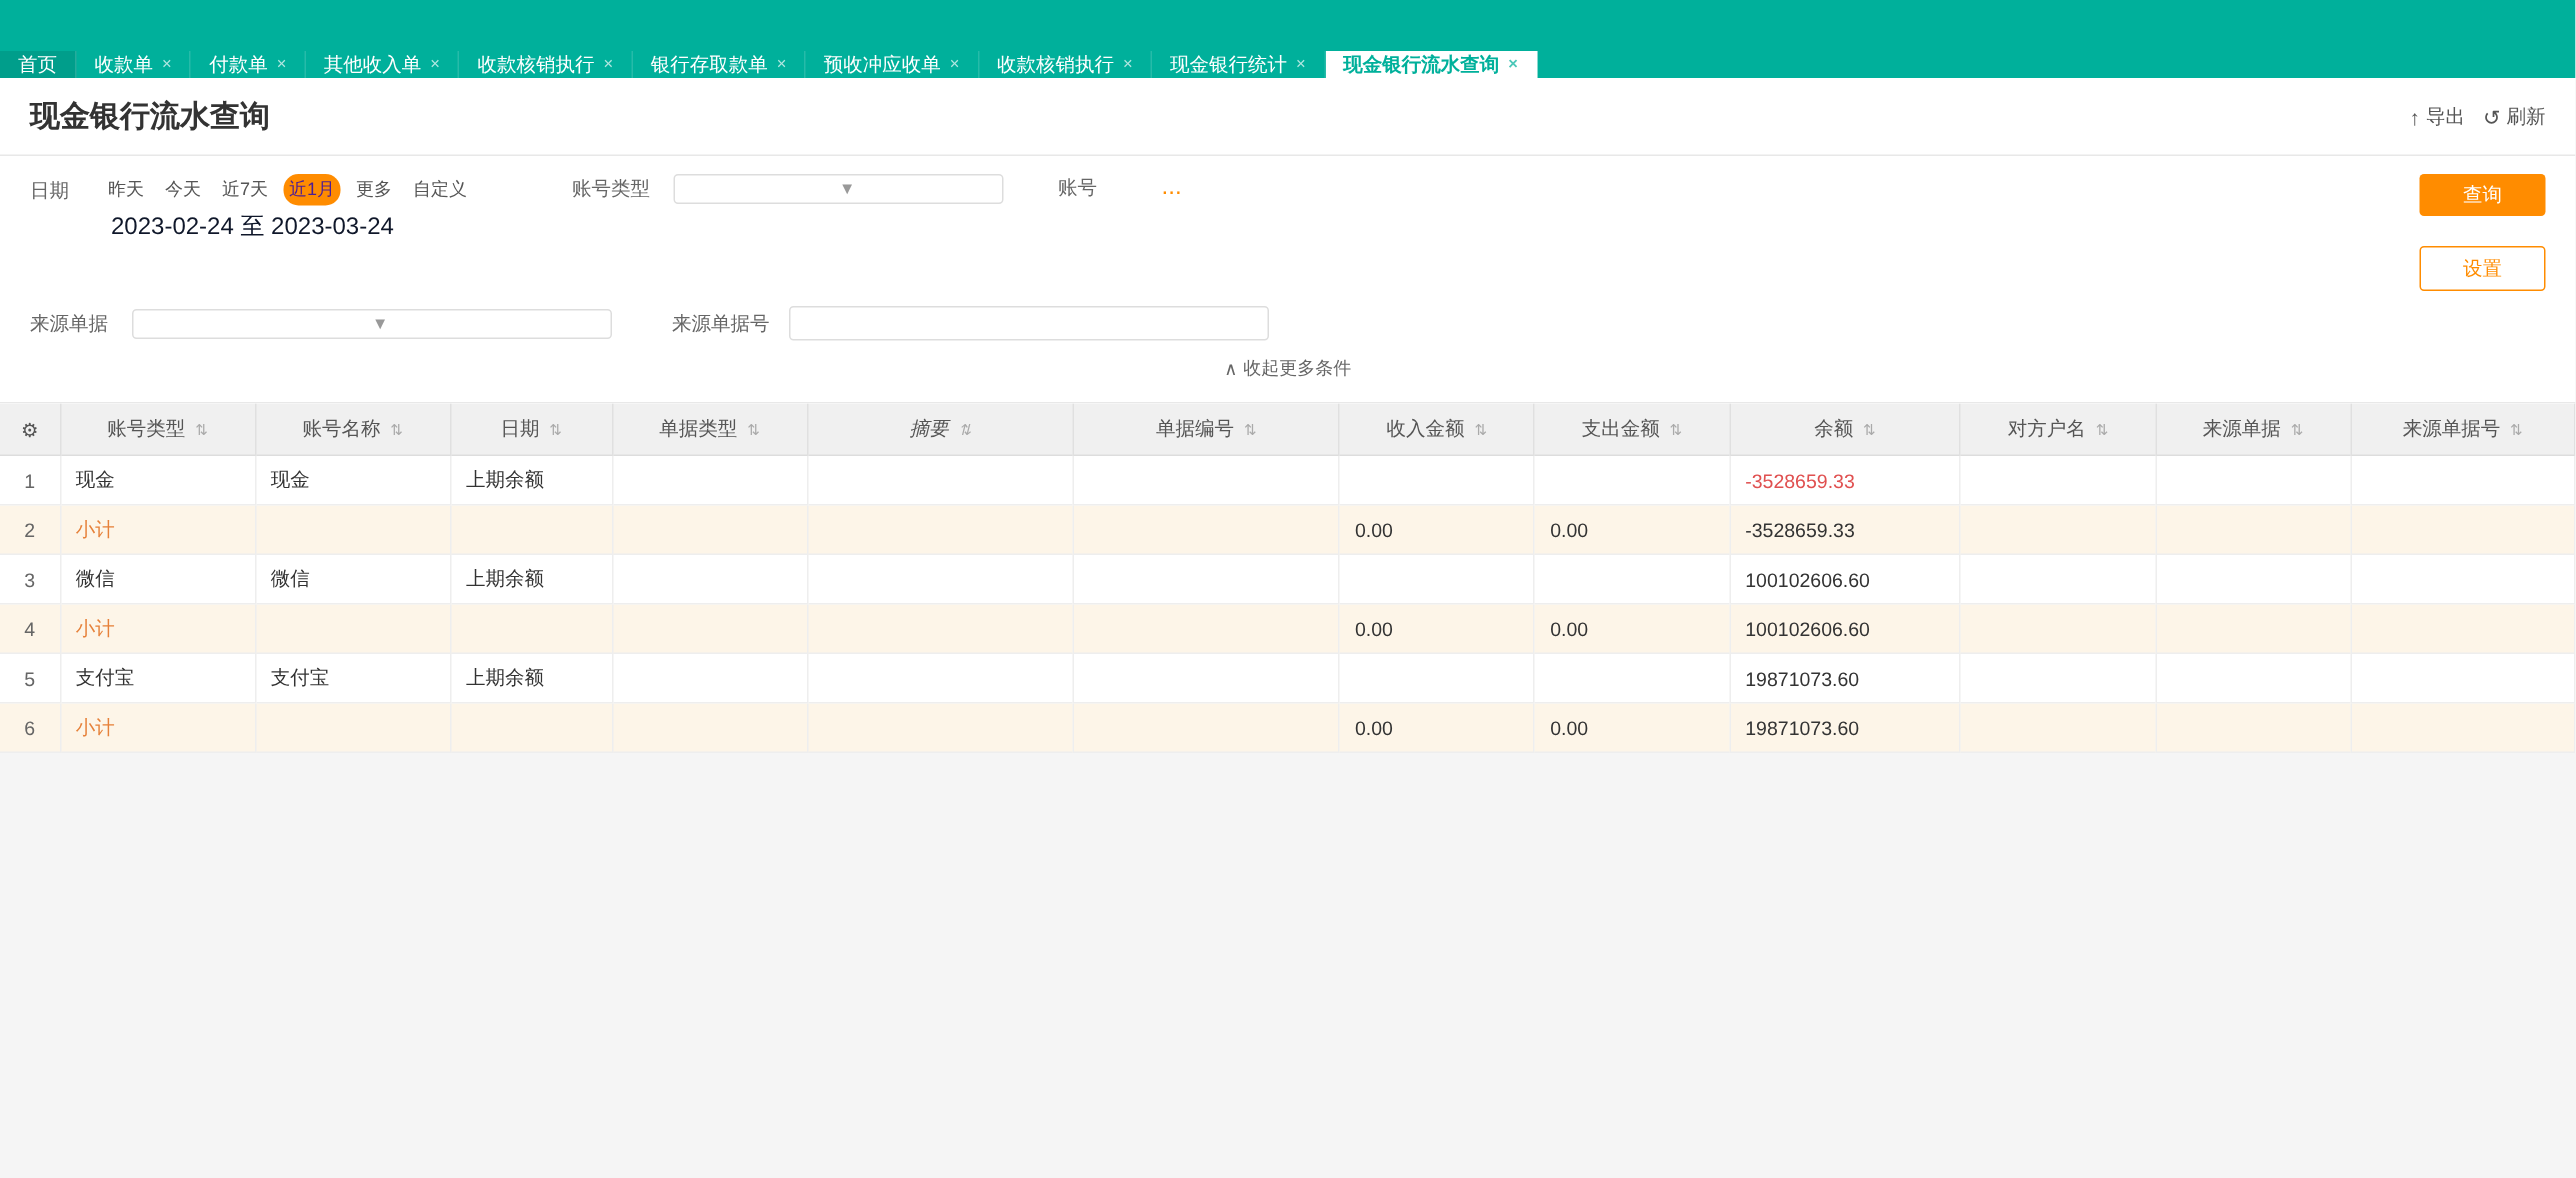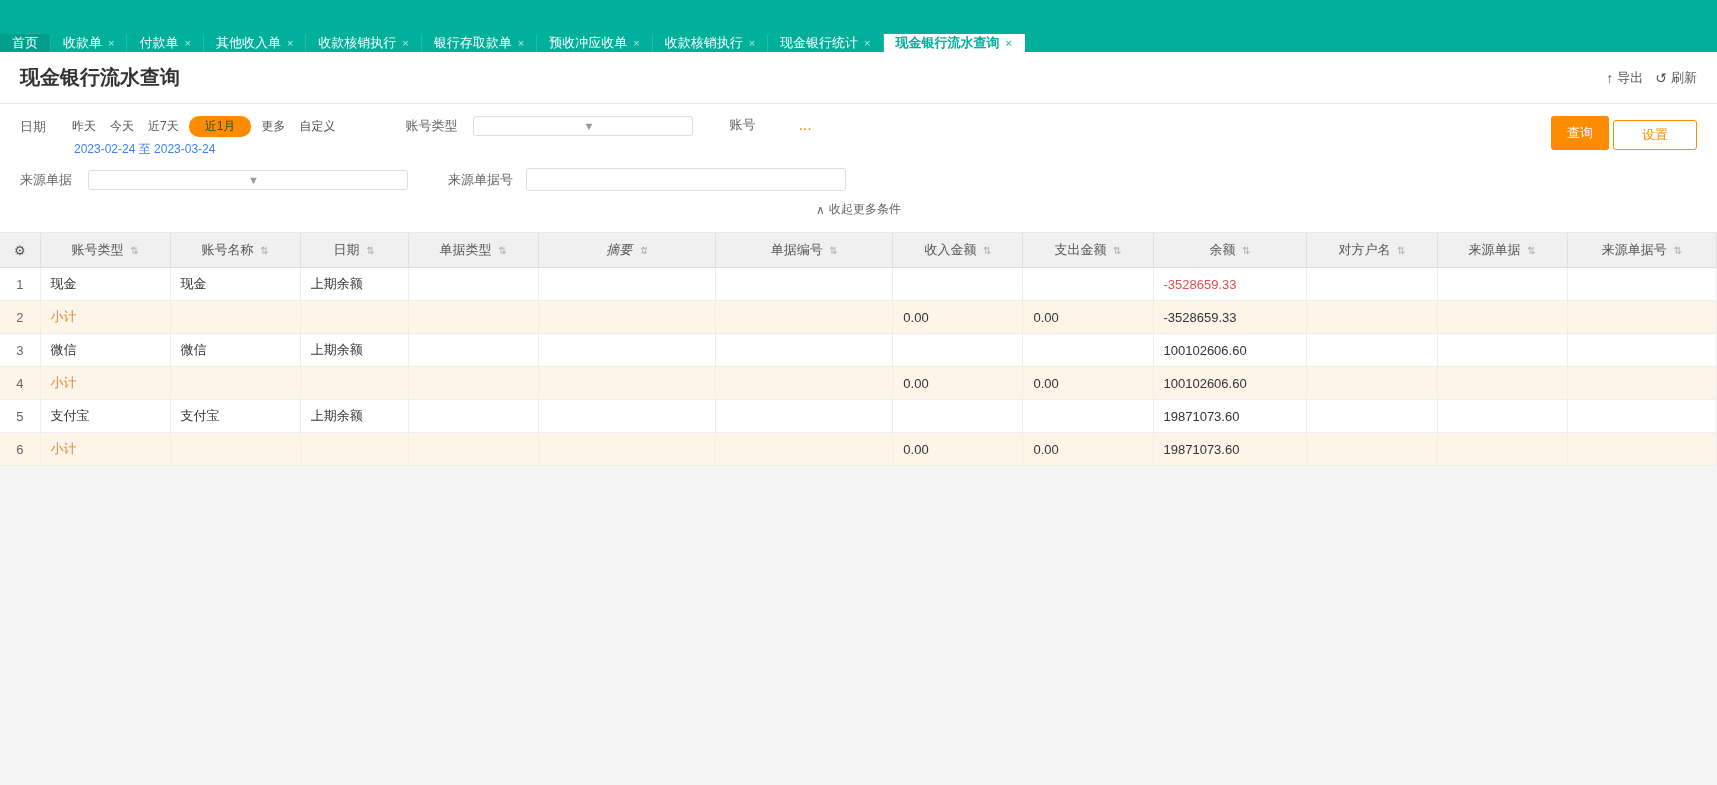--- a/index.html
+++ b/index.html
@@ -84,27 +84,27 @@
       margin-right: 26px;
     }
     .date-opt {
       font-size: 12px;
       color: #555;
       cursor: pointer;
       padding: 2px 4px;
     }
     .date-opt.active {
       background: #ff8c00;
-      color: #14532d;
+      color: #4c1d95;
       border-radius: 10px;
-      padding: 2px 16px;
+      padding: 2px 4px;
     }
     .date-range {
-      font-size: 12px;
-      color: #3b82f6;
+      font-size: 16px;
+      color: #0f172a;
       margin-left: 8px;
       text-align: right;
     }
     .filter-select {
       display: flex;
       align-items: center;
       border: 1px solid #ddd;
       border-radius: 3px;
       padding: 3px 8px;
       min-width: 180px;
@@ -147,22 +147,22 @@
       border: 1px solid #ff8c00;
       border-radius: 3px;
       padding: 5px 28px;
       font-size: 13px;
       cursor: pointer;
       display: block;
       margin-top: 4px;
     }
     .action-btns {
       display: flex;
-      flex-direction: row;
-      gap: 4px;
+      flex-direction: column;
+      gap: 16px;
       margin-left: auto;
     }
     .ellipsis-btn {
       color: #ff8c00;
       font-size: 16px;
       cursor: pointer;
       margin-right: 8px;
     }
     .collapse-bar {
       text-align: center;

